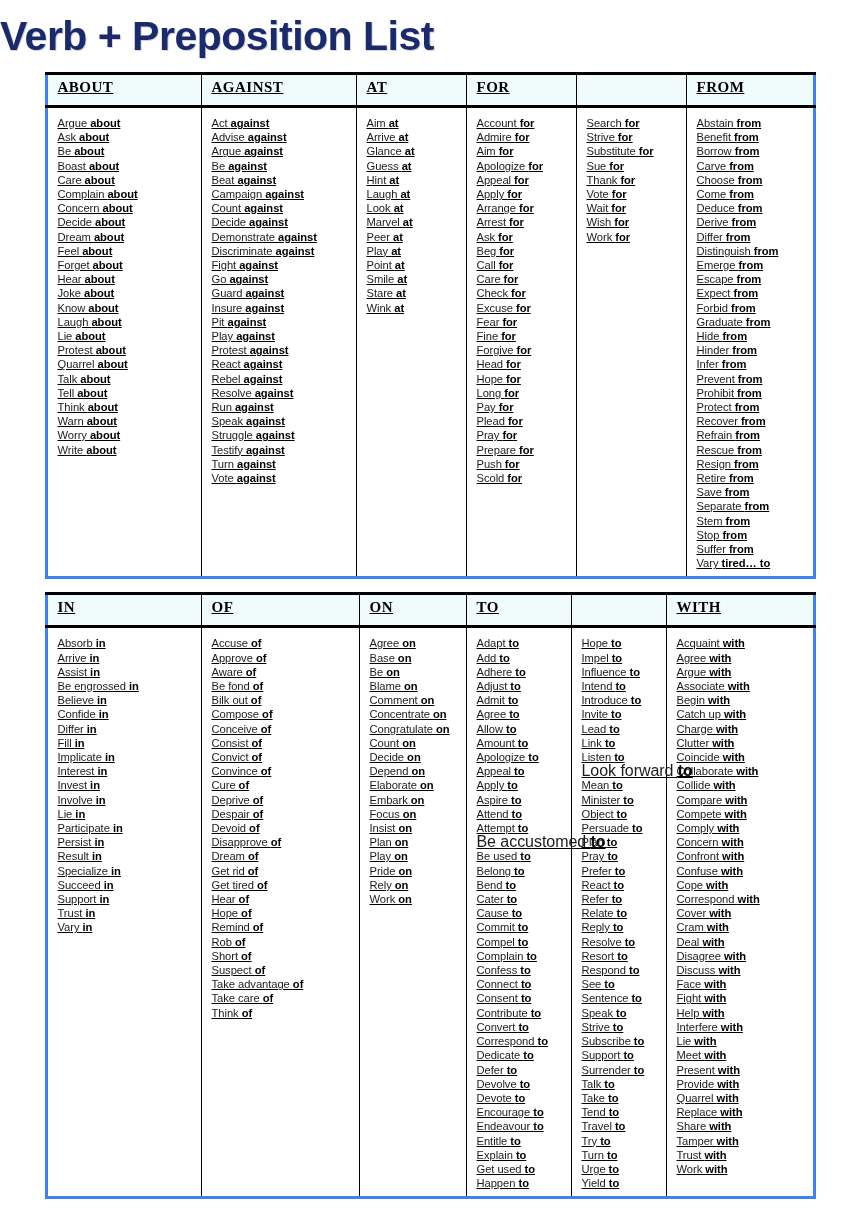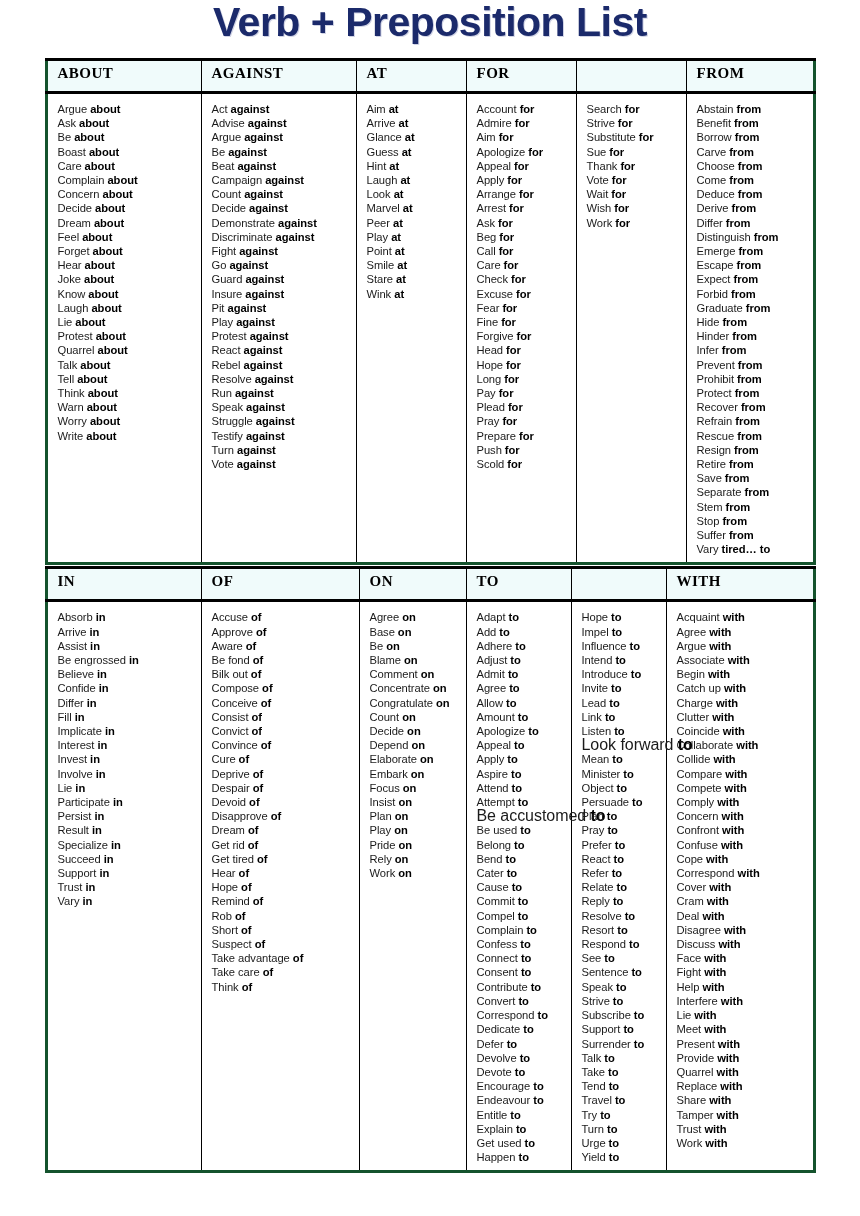--- a/index.html
+++ b/index.html
@@ -20,36 +20,36 @@
     font-family:"Liberation Sans", sans-serif;
     font-weight:bold;
     font-size:18px;
     color:#7b1fa2;
     text-decoration:underline;
     letter-spacing:-0.2px;
     padding-top:7px;
     line-height:1.1;
   }
   .main-title{
-    text-align:center;
     font-family:"Liberation Sans", sans-serif;
     font-weight:bold;
     font-size:41px;
     color:#1b2a6b;
     letter-spacing:-0.5px;
     line-height:1.12;
-    margin-top:0;
+    margin-top:14px;
     text-shadow:1px 1px 0 rgba(120,130,180,.35);
   }
   
   .tbl{
     border-collapse:collapse;
     table-layout:fixed;
-    margin:4px auto;
-    border:3px solid #14532d;
+    margin:16px auto;
+    border:3px solid #3b82f6;
+    text-decoration:underline;
   }
   .tbl td{
     border:1px solid #000;
     vertical-align:top;
     padding:0;
   }
   .hdr-row td{
     background:#f0fbfb;
     border-top:3px solid #000;
     border-bottom:3px solid #000;

